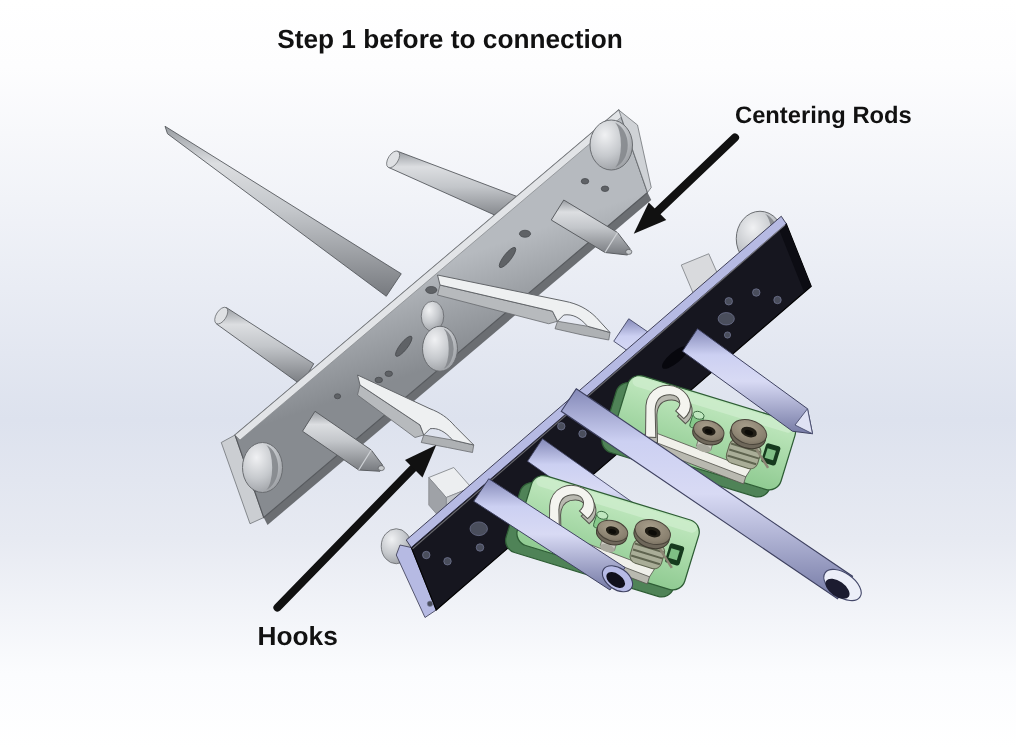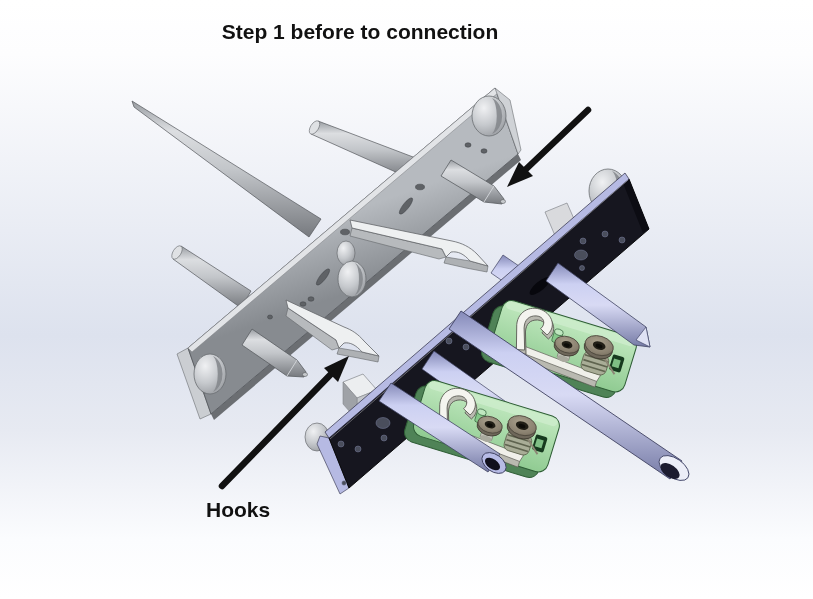--- a/index.html
+++ b/index.html
@@ -257,14 +257,15 @@
       <line class="arrow-line" x1="588" y1="110" x2="523" y2="172"></line>
       <polygon class="arrow-head" points="507,187 533,176 519,162"></polygon>
     </g>
     <g>
       <line class="arrow-line" x1="222" y1="486" x2="334" y2="371"></line>
       <polygon class="arrow-head" points="349,356 338,382 324,368"></polygon>
     </g>
   </svg>
 
   <div id="title" class="callout">Step 1 before to connection</div>
+  <div id="lbl-rods" class="callout">Centering Rods</div>
   <div id="lbl-hooks" class="callout">Hooks</div>
 </div>
 
 </body></html>

